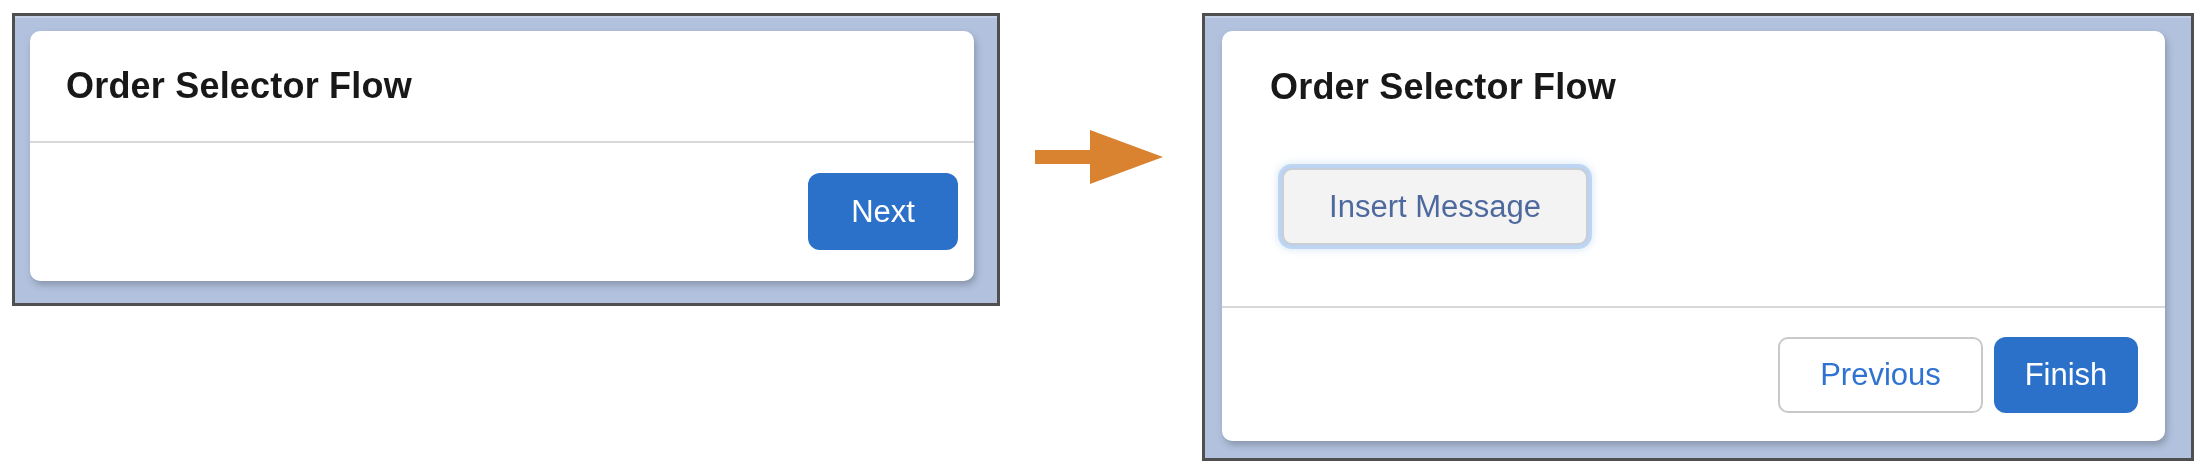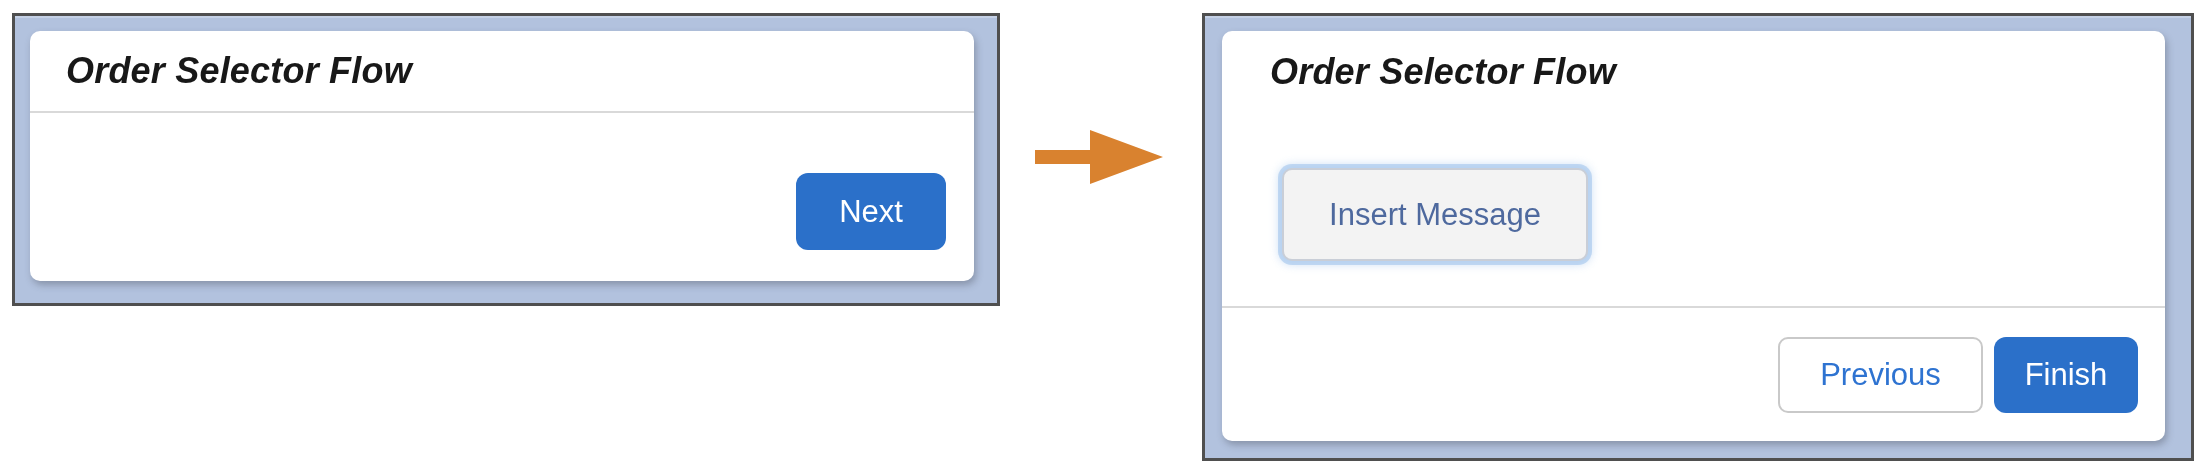--- a/index.html
+++ b/index.html
@@ -27,42 +27,41 @@
     position: absolute;
     background: #ffffff;
     border-radius: 10px;
     box-shadow: 2px 4px 7px rgba(70, 75, 90, 0.38);
   }
   .frame-left  .card { left: 15px; top: 15px; width: 944px; height: 250px; }
   .frame-right .card { left: 17px; top: 15px; width: 943px; height: 410px; }
 
   .card-header {
     position: absolute; top: 0; left: 0; right: 0;
-    height: 82px;
+    height: 112px;
     display: flex; align-items: center;
     padding-left: 36px;
     box-sizing: border-box;
-    font-style: italic;
   }
   .card-header.with-divider { border-bottom: 2px solid #d9d9d9; }
   .frame-right .card-header { padding-left: 48px; }
 
   .card-title {
     margin: 0;
     font-size: 36px;
     font-weight: 700;
     color: #181818;
     letter-spacing: 0.2px;
   }
 
   
   .left-body {
     position: absolute; left: 0; right: 0; top: 110px; bottom: 0;
     display: flex; align-items: center; justify-content: flex-end;
-    padding-right: 28px;
+    padding-right: 16px;
     box-sizing: border-box;
   }
 
   
   .right-footer {
     position: absolute; left: 0; right: 0; top: 275px; bottom: 0;
     border-top: 2px solid #d9d9d9;
     display: flex; align-items: center; justify-content: flex-end;
     gap: 11px;
     padding-right: 27px;
@@ -93,21 +92,21 @@
     color: #2e73d1;
     border: 2px solid #c9c9c9;
     border-radius: 10px;
     margin-left: 32px;
   }
   .btn-previous { width: 205px; height: 76px; }
 
   .btn-insert {
     position: absolute;
     left: 60px; top: 137px;
-    width: 306px; height: 93px;
+    width: 306px; height: 77px;
     background: #f3f3f3;
     color: #4e699e;
     border: 2px solid #c9ced7;
     border-radius: 10px;
     box-shadow: 0 0 0 4px rgba(156, 193, 235, 0.55), 0 0 9px 4px rgba(156, 193, 235, 0.45);
   }
 
   
   .arrow-wrap {
     position: absolute;

